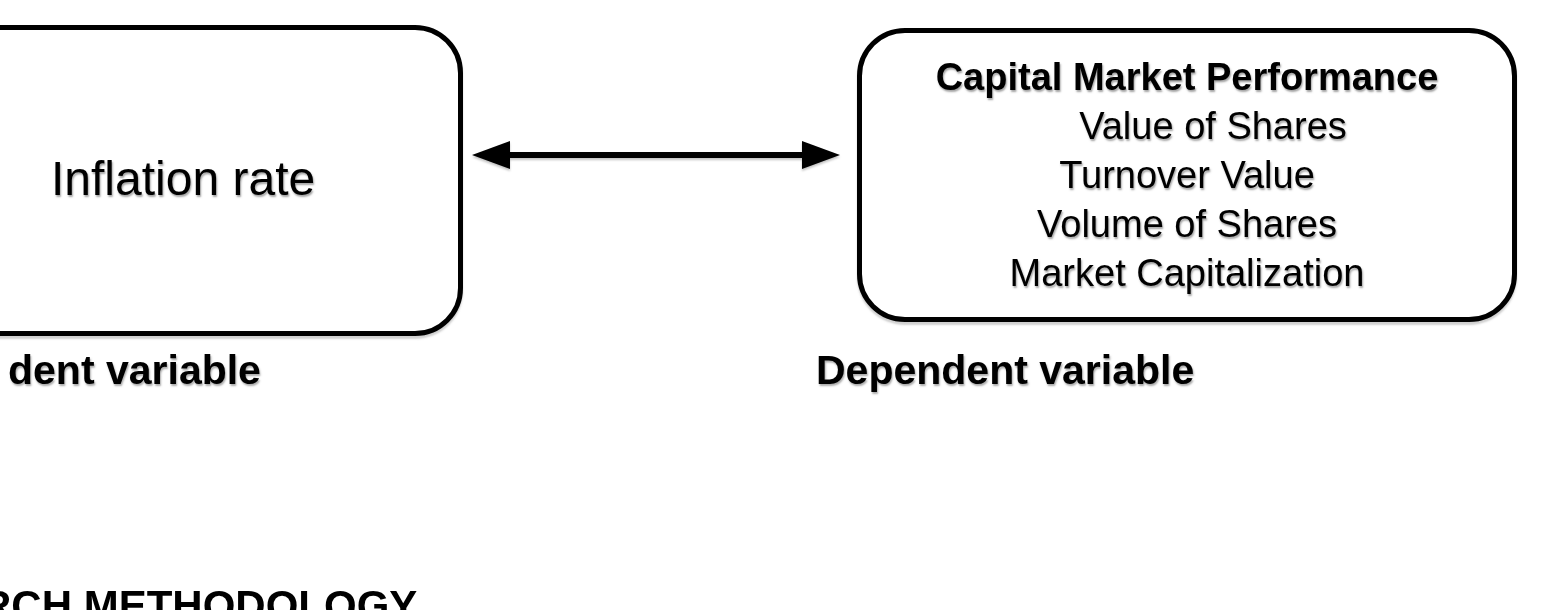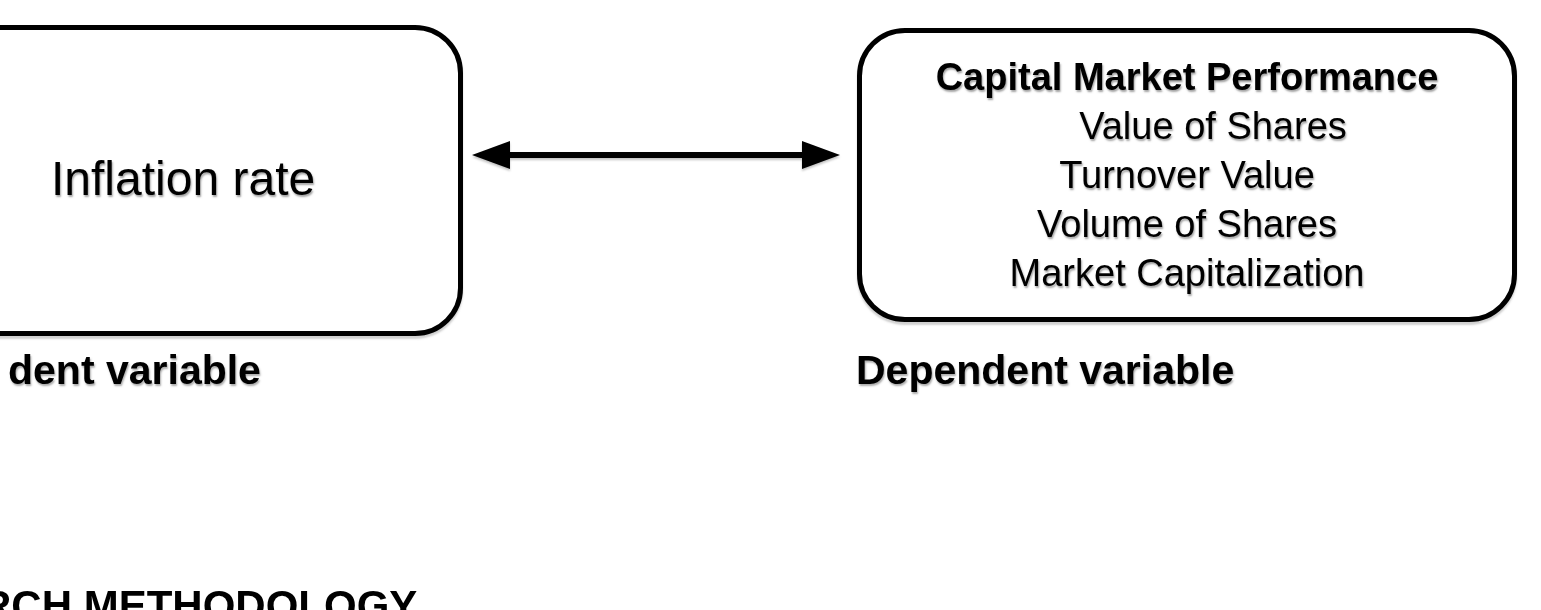--- a/index.html
+++ b/index.html
@@ -76,21 +76,21 @@
   .caption {
     position: absolute;
     top: 346px;
     font-size: 41px;
     line-height: 1.2;
     font-weight: bold;
     white-space: nowrap;
     text-shadow: 1px 2px 2px rgba(90,90,90,0.5);
   }
   .caption-left  { left: 8px; }    
-  .caption-right { left: 856px; }
+  .caption-right { left: 816px; }
 
   
   .section-heading {
     position: absolute;
     left: -19px;    
     top: 581px;
     font-size: 42px;
     line-height: 1.2;
     font-weight: bold;
     white-space: nowrap;

